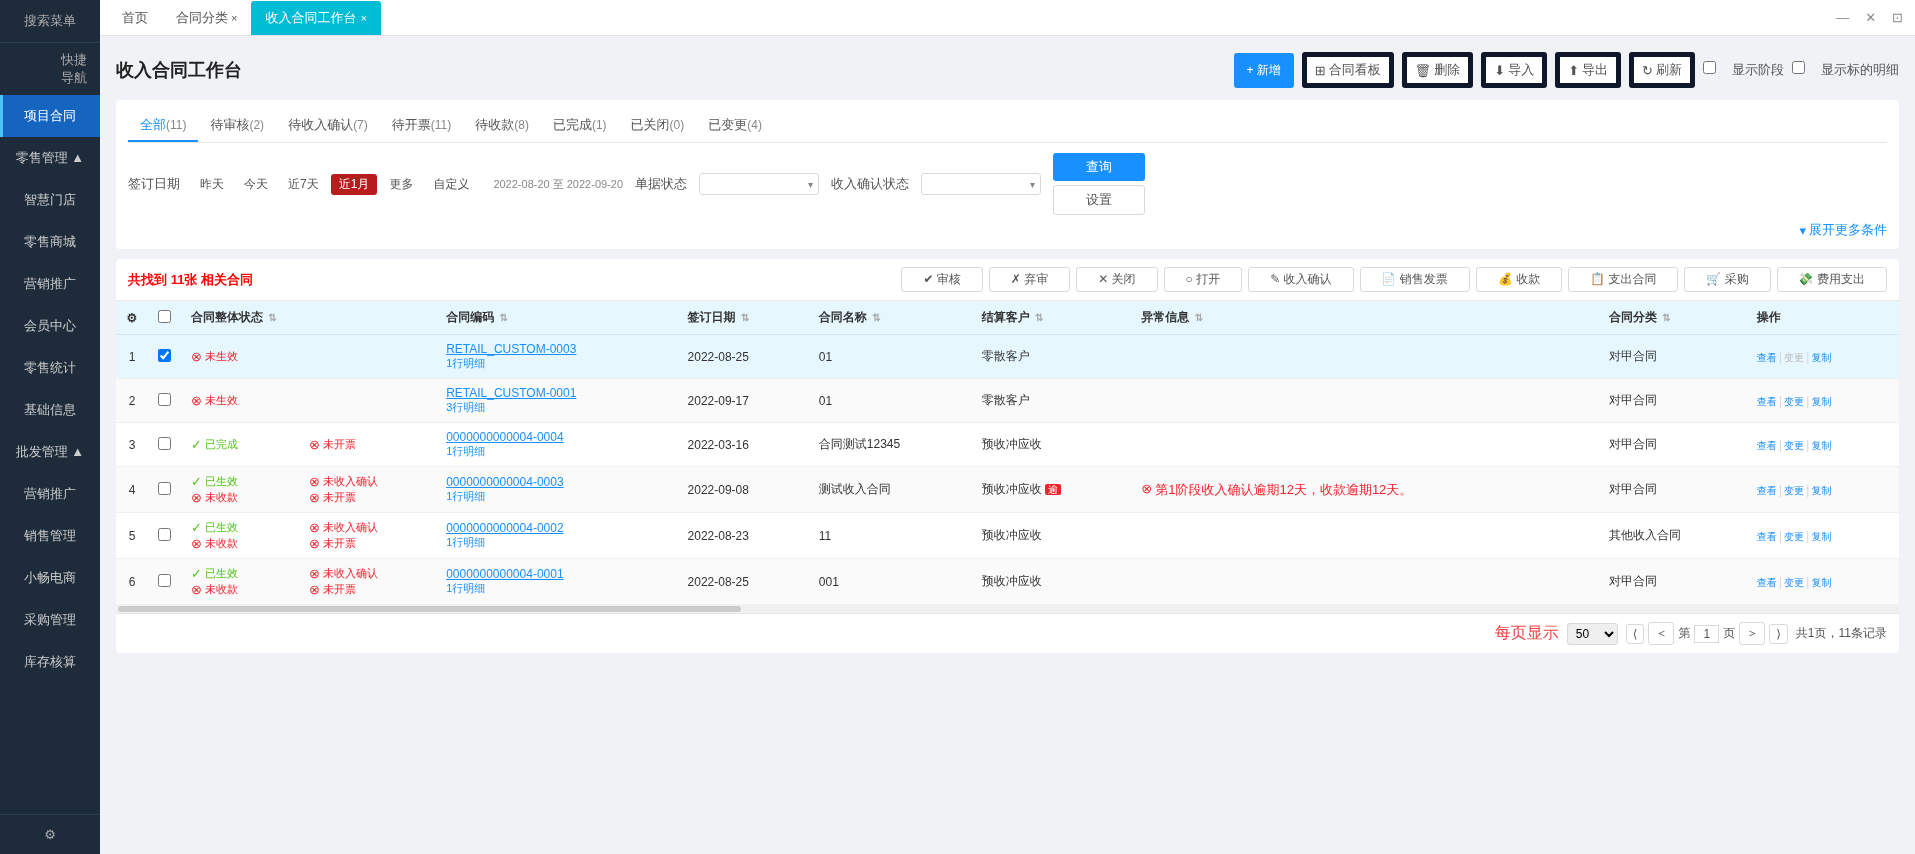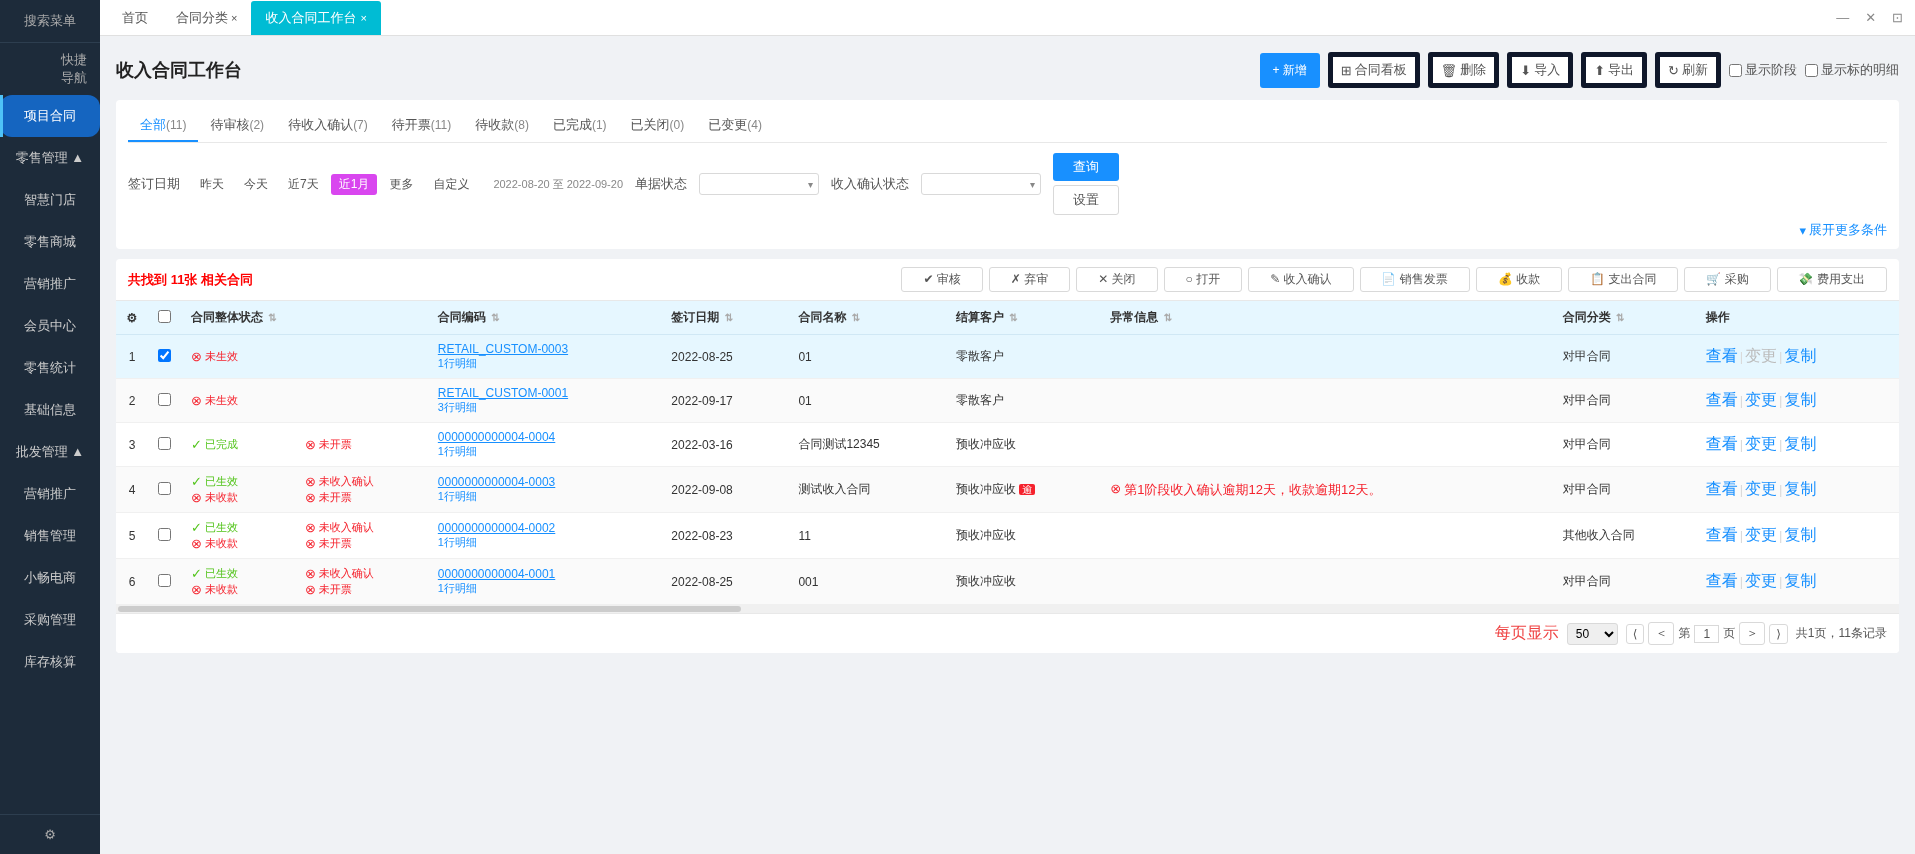--- a/index.html
+++ b/index.html
@@ -4,21 +4,21 @@
   <style>
     * { box-sizing: border-box; margin: 0; padding: 0; font-family: 'Microsoft YaHei', Arial, sans-serif; font-size: 13px; }
     body { background: #f0f2f5; display: flex; height: 854px; overflow: hidden; }
 
     
     .sidebar { width: 100px; background: #1d2b3a; display: flex; flex-direction: column; height: 100%; justify-content: center; }
     .sidebar-search { padding: 12px 8px; color: #aaa; text-align: center; cursor: pointer; border-bottom: 1px solid #2d3e4f; }
     .sidebar-nav { padding: 8px; color: #aaa; text-align: center; cursor: pointer; margin-left: 48px; }
     .sidebar-items { flex: 1; overflow-y: auto; }
     .sidebar-item { padding: 12px 8px; color: #ccc; text-align: center; cursor: pointer; position: relative; }
-    .sidebar-item.active { background: #1565c0; color: #fff; border-radius: 12px; }
+    .sidebar-item.active { background: #1565c0; color: #fff; }
     .sidebar-item.active::before { content: ''; position: absolute; left: 0; top: 0; bottom: 0; width: 3px; background: #4fc3f7; }
     .sidebar-bottom { padding: 12px 8px; color: #aaa; text-align: center; cursor: pointer; border-top: 1px solid #2d3e4f; }
 
     
     .main { flex: 1; display: flex; flex-direction: column; overflow: hidden; }
 
     
     .tab-bar { background: #fff; border-bottom: 1px solid #e0e0e0; display: flex; align-items: center; padding: 0 8px; height: 36px; }
     .tab-item { padding: 8px 14px; cursor: pointer; color: #555; font-size: 13px; white-space: nowrap; }
     .tab-item.active { background: #00bcd4; color: #fff; border-radius: 3px 3px 0 0; display: flex; align-items: center; gap: 4px; }
@@ -29,40 +29,40 @@
 
     
     .content { flex: 1; overflow-y: auto; padding: 16px; background: #f0f2f5; }
 
     
     .page-header { display: flex; align-items: center; justify-content: space-between; margin-bottom: 12px; }
     .page-title { font-size: 18px; font-weight: bold; color: #222; }
     .toolbar { display: flex; align-items: center; gap: 8px; flex-wrap: wrap; }
     .toolbar-btn { display: flex; align-items: center; gap: 3px; padding: 4px 8px; background: #fff; border: 5px solid #0f172a; border-radius: 3px; cursor: pointer; color: #555; font-size: 12px; white-space: nowrap; }
     .toolbar-btn.primary { background: #1890ff; color: #fff; border-color: #1890ff; }
-    .toolbar-checkbox { display: flex; align-items: center; gap: 3px; font-size: 12px; color: #555; }
+    .toolbar-checkbox { display: flex; align-items: flex-start; gap: 16px; font-size: 12px; color: #555; }
     .toolbar-checkbox input { cursor: pointer; }
 
     
     .filter-area { background: #fff; border-radius: 4px; padding: 10px 12px; margin-bottom: 10px; }
     .filter-tabs { display: flex; gap: 0; border-bottom: 1px solid #e8e8e8; margin-bottom: 10px; }
     .filter-tab { padding: 6px 12px; cursor: pointer; color: #555; font-size: 13px; border-bottom: 2px solid transparent; }
     .filter-tab.active { color: #1890ff; border-bottom: 2px solid #1890ff; }
     .filter-tab-count { color: #888; font-size: 12px; }
     .filter-row { display: flex; align-items: center; gap: 12px; flex-wrap: wrap; }
     .filter-label { color: #555; white-space: nowrap; font-size: 13px; }
     .filter-date-btns { display: flex; gap: 4px; align-items: center; }
     .filter-date-btn { padding: 2px 8px; cursor: pointer; color: #555; font-size: 12px; border-radius: 3px; }
-    .filter-date-btn.active { background: #d946ef; color: #fff; }
+    .filter-date-btn.active { background: #b91c1c; color: #fff; }
     .filter-date-range { font-size: 11px; color: #888; margin-left: 4px; }
     .filter-select { border: 1px solid #d9d9d9; border-radius: 3px; padding: 3px 24px 3px 8px; font-size: 12px; color: #555; background: #fff; appearance: none; cursor: pointer; min-width: 120px; }
     .filter-select-wrapper { position: relative; display: inline-flex; align-items: center; }
     .filter-select-wrapper::after { content: '▾'; position: absolute; right: 6px; font-size: 10px; color: #888; pointer-events: none; }
     .filter-expand { display: flex; align-items: center; gap: 3px; color: #1890ff; cursor: pointer; font-size: 12px; margin-left: auto; }
-    .query-btn { background: #1890ff; color: #fff; border: none; border-radius: 3px; padding: 5px 20px; cursor: pointer; font-size: 13px; }
+    .query-btn { background: #1890ff; color: #fff; border: none; border-radius: 3px; padding: 5px 33px; cursor: pointer; font-size: 13px; }
     .set-btn { background: #fff; color: #555; border: 1px solid #d9d9d9; border-radius: 3px; padding: 5px 12px; cursor: pointer; font-size: 13px; }
     .filter-actions { display: flex; flex-direction: column; gap: 4px; }
 
     
     .table-area { background: #fff; border-radius: 4px; overflow: hidden; }
     .table-summary { display: flex; align-items: center; justify-content: space-between; padding: 8px 12px; border-bottom: 1px solid #e8e8e8; }
     .table-summary-left { color: #555; font-size: 13px; }
     .table-summary-left span { color: #f00; font-weight: bold; }
     .table-actions { display: flex; gap: 6px; flex-wrap: wrap; }
     .table-action-btn { display: flex; align-items: center; gap: 2px; padding: 3px 21px; background: #fff; border: 1px solid #d9d9d9; border-radius: 3px; cursor: pointer; color: #555; font-size: 12px; white-space: nowrap; }
@@ -73,21 +73,21 @@
     thead th { padding: 8px 10px; color: #333; font-weight: 600; font-size: 12px; border-bottom: 1px solid #d0e8f5; text-align: left; white-space: nowrap; }
     thead th.sortable { cursor: pointer; }
     thead th .sort-icon { font-size: 10px; color: #aaa; margin-left: 2px; }
     tbody tr { border-bottom: 1px solid #f0f0f0; }
     tbody tr:nth-child(even) { background: #fafafa; }
     tbody tr.selected { background: #e6f7ff; }
     tbody td { padding: 7px 10px; color: #333; font-size: 12px; vertical-align: middle; }
     .status-tag { display: inline-flex; align-items: center; gap: 3px; font-size: 11px; }
     .contract-link { color: #1890ff; text-decoration: underline; cursor: pointer; font-size: 12px; }
     .row-detail { font-size: 11px; color: #1890ff; }
-    .op-btn { color: #1890ff; cursor: pointer; font-size: 16px; }
+    .op-btn { color: #1890ff; cursor: pointer; font-size: 10px; }
     .op-btn.disabled { color: #bbb; cursor: not-allowed; }
     .op-sep { color: #d9d9d9; margin: 0 2px; }
     .error-msg { color: #f5222d; font-size: 11px; display: flex; align-items: flex-start; gap: 3px; }
     .error-icon { color: #f5222d; font-size: 13px; }
 
     
     .table-footer { padding: 8px 12px; display: flex; align-items: center; justify-content: flex-end; gap: 8px; border-top: 1px solid #e8e8e8; background: #fff; }
     .page-size-label { color: #ef4444; font-size: 16px; }
     .page-size-select { border: 1px solid #d9d9d9; border-radius: 3px; padding: 2px 4px; font-size: 12px; }
     .pagination { display: flex; align-items: center; gap: 4px; }

